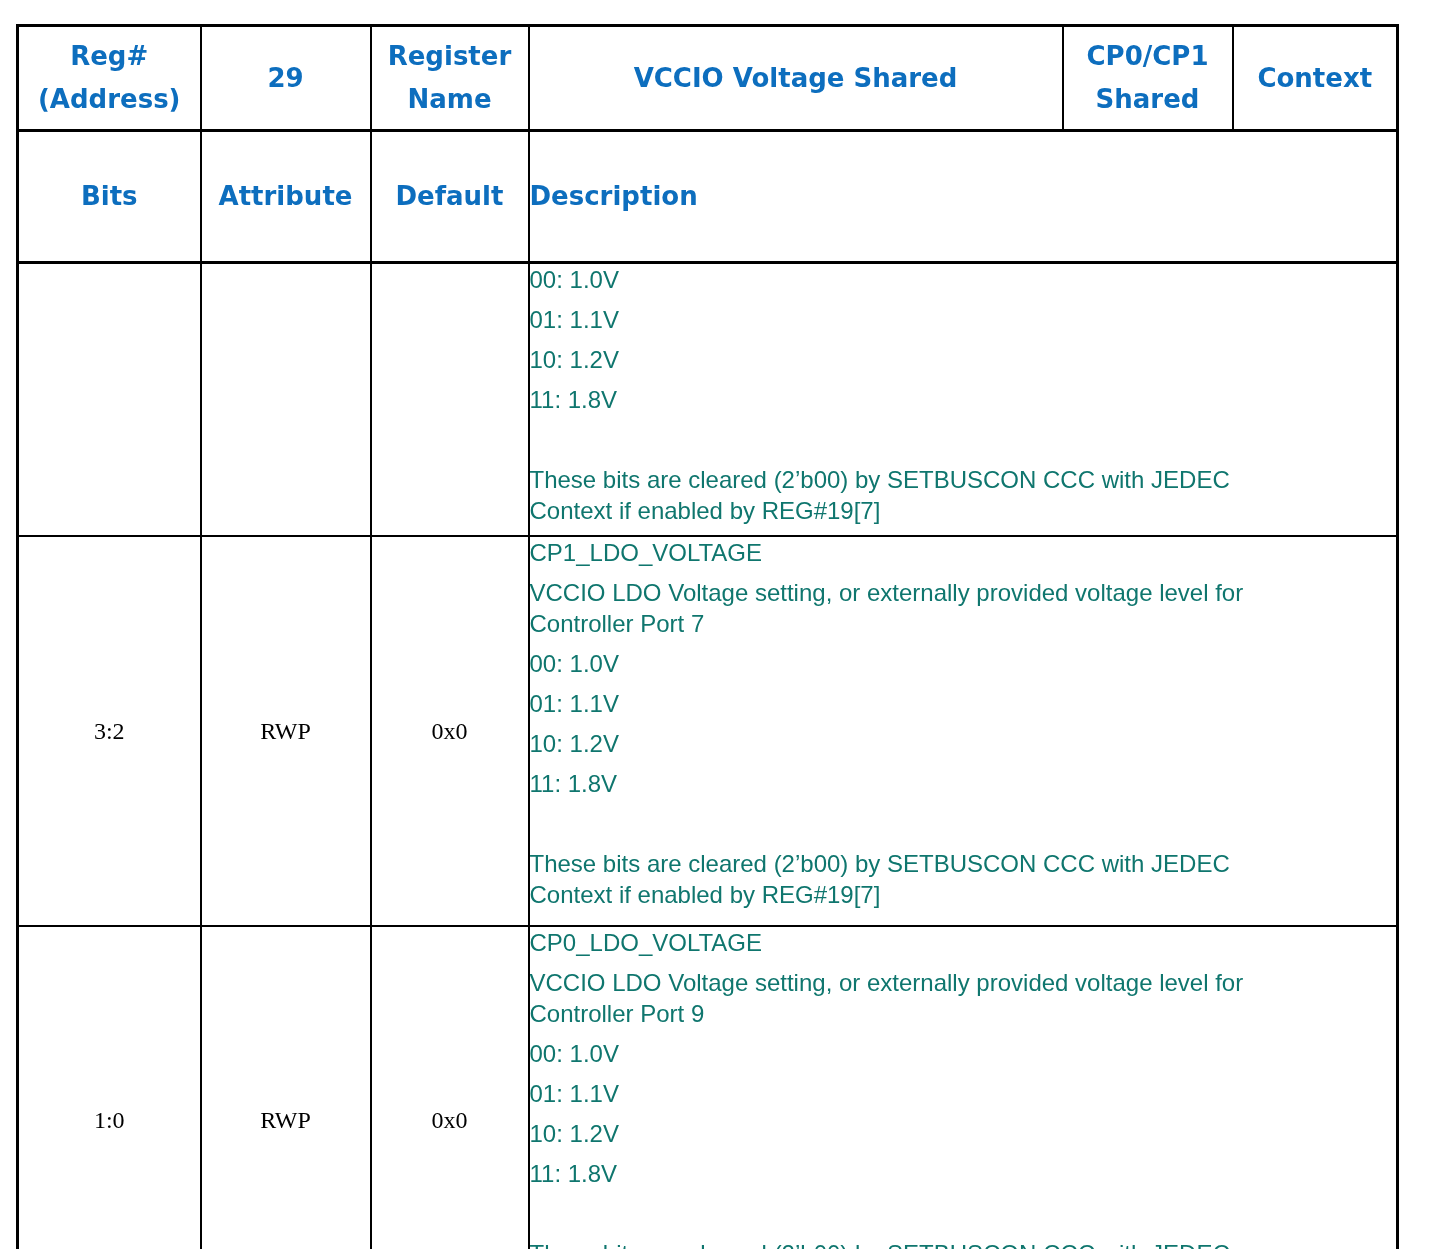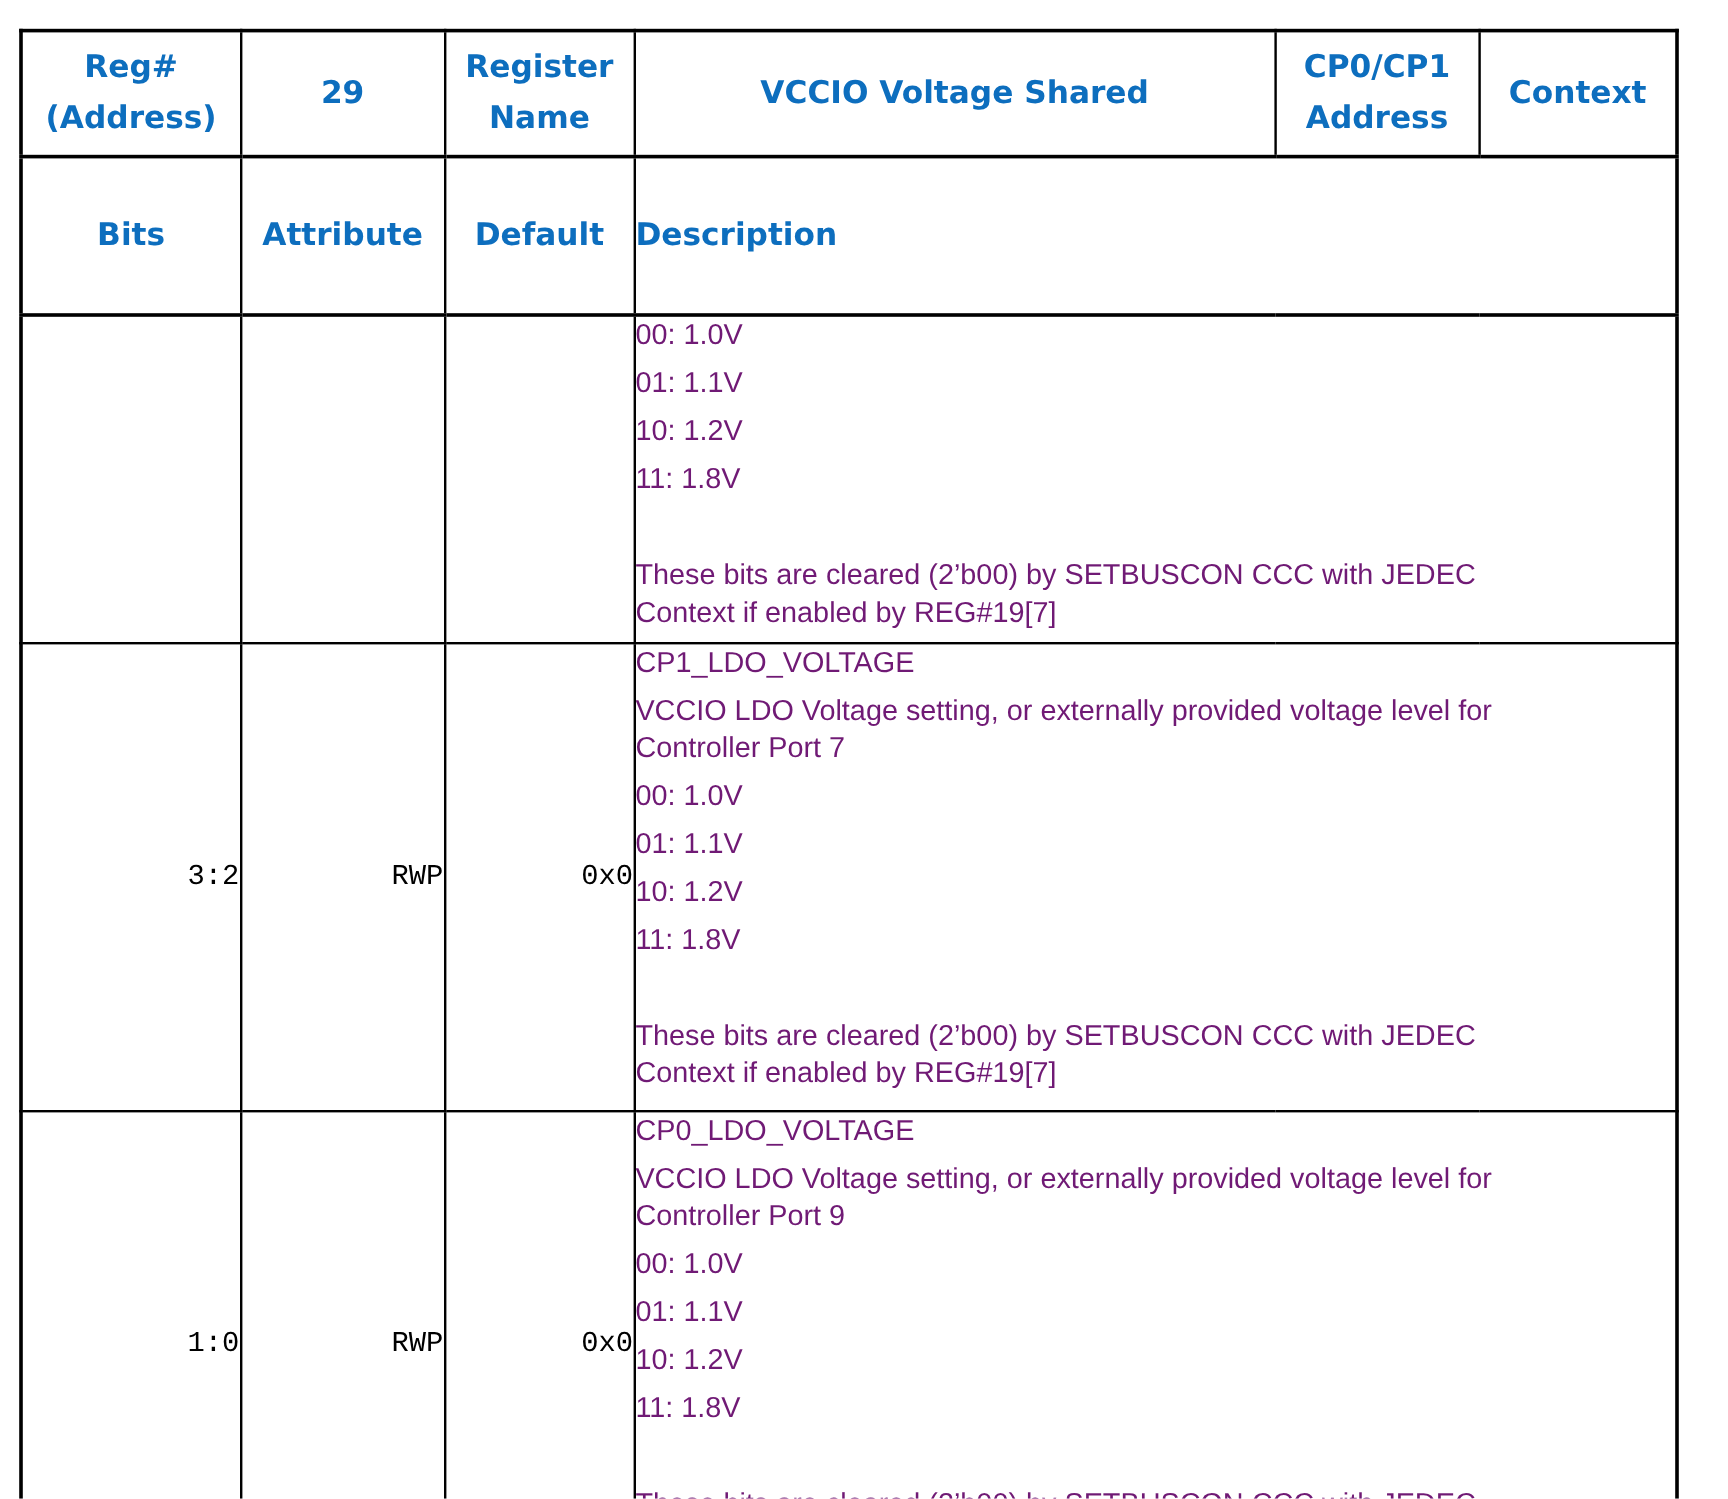--- a/index.html
+++ b/index.html
@@ -40,35 +40,35 @@
   tr.hdr2 { height: 62px; }
   tr.hdr1 td { border-bottom-width: 3px; }
   tr.hdr2 td { border-bottom-width: 3px; }
   td.desc-hdr-cell { text-align: left; }
   .desc-hdr-inner { width: 532px; text-align: left; }
   
   tr.body-r0 { height: 271px; }
   tr.body-r1 { height: 390px; }
   tr.body-r2 { height: 390px; }
   td.meta {
-    font-family: Liberation Mono, monospace;
+    font-family: Liberation Serif, serif;
     font-size: 24px;
     color: #000;
     vertical-align: middle;
-    text-align: right;
+    text-align: center;
     padding-left: 14px;
     margin-left: 13px;
   }
   td.desc {
     vertical-align: top;
     text-align: left;
     padding: 8px 14px 0 15px;
     font-family: "Liberation Sans", "DejaVu Sans", sans-serif;
     font-size: 24px;
-    color: #701a75;
+    color: #0f766e;
   }
   .para { margin: 0 0 9px 0; }
   .line {
     line-height: 31px;
     min-height: 31px;
     white-space: pre-wrap;
   }
 </style>
 </head>
 <body>
@@ -86,21 +86,21 @@
 
     <tbody>
         <tr class="hdr1">
       <td>Reg#
 (Address)</td>
       <td>29</td>
       <td>Register
 Name</td>
       <td>VCCIO Voltage Shared</td>
       <td>CP0/CP1
-Address</td>
+Shared</td>
       <td>Context</td>
     </tr>
 
     <tr class="hdr2">
       <td>Bits</td>
       <td>Attribute</td>
       <td>Default</td>
       <td colspan="3" class="desc-hdr-cell">
         <div class="desc-hdr-inner">Description</div>
       </td>

